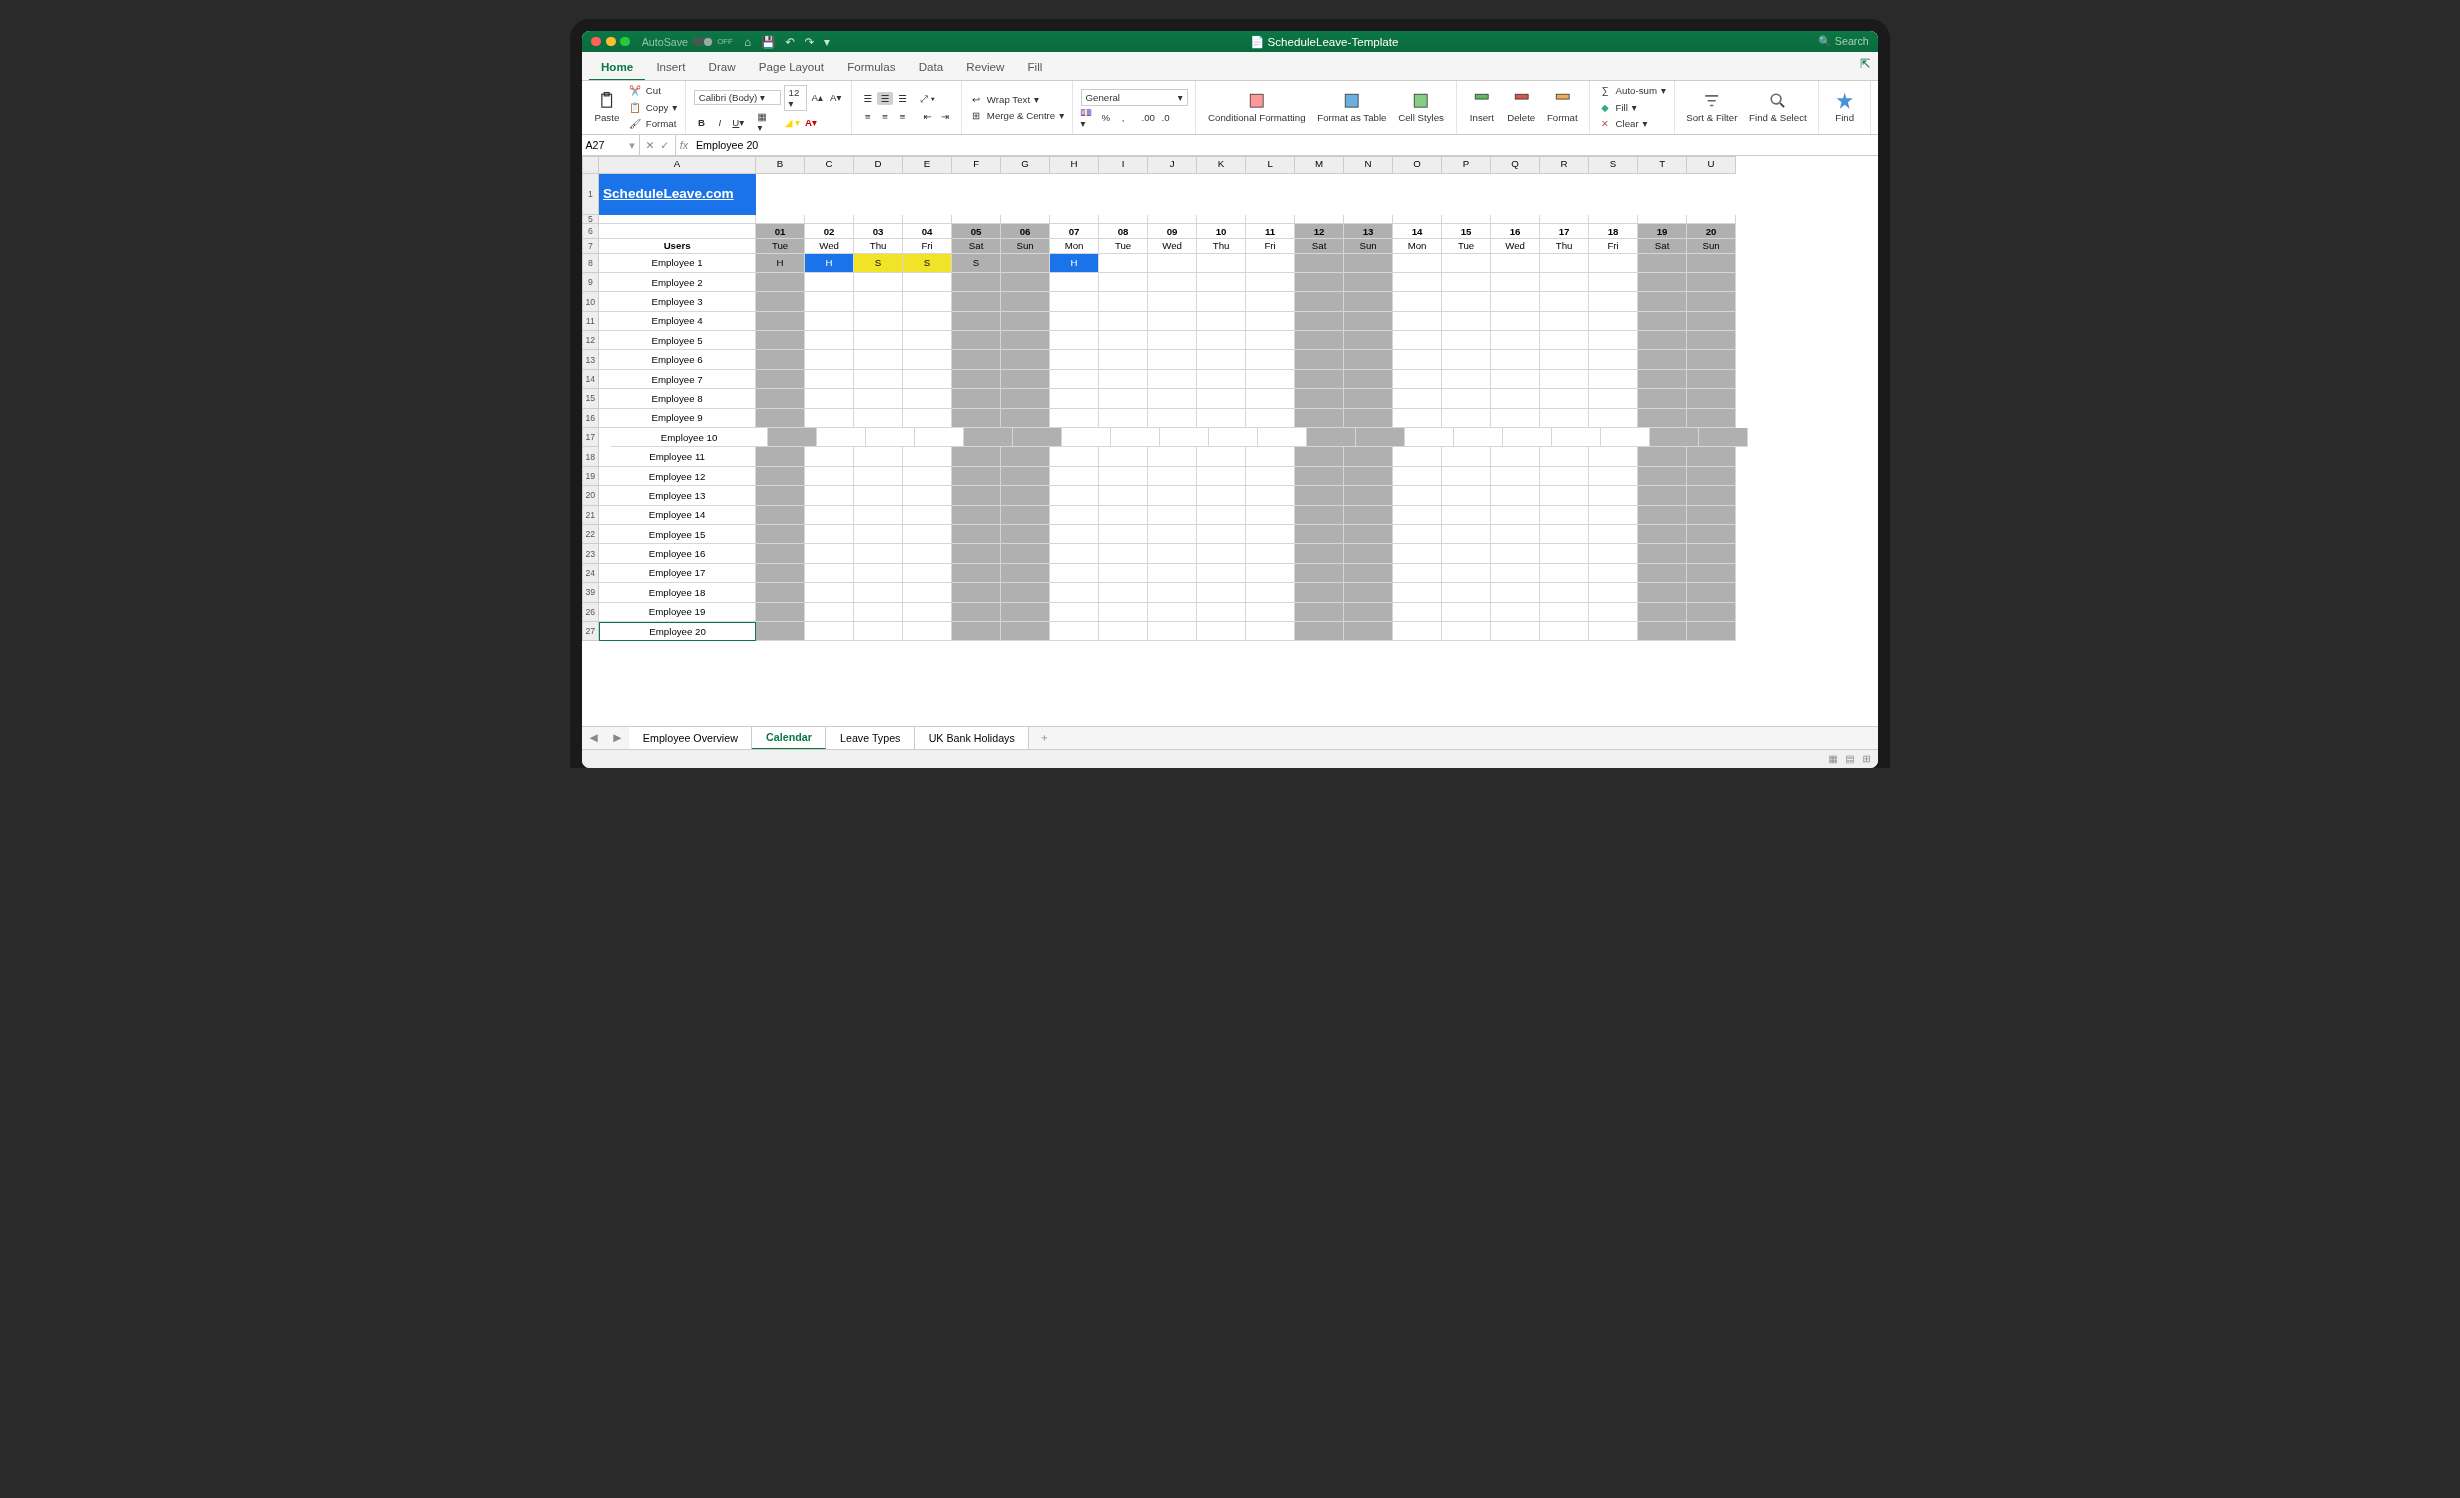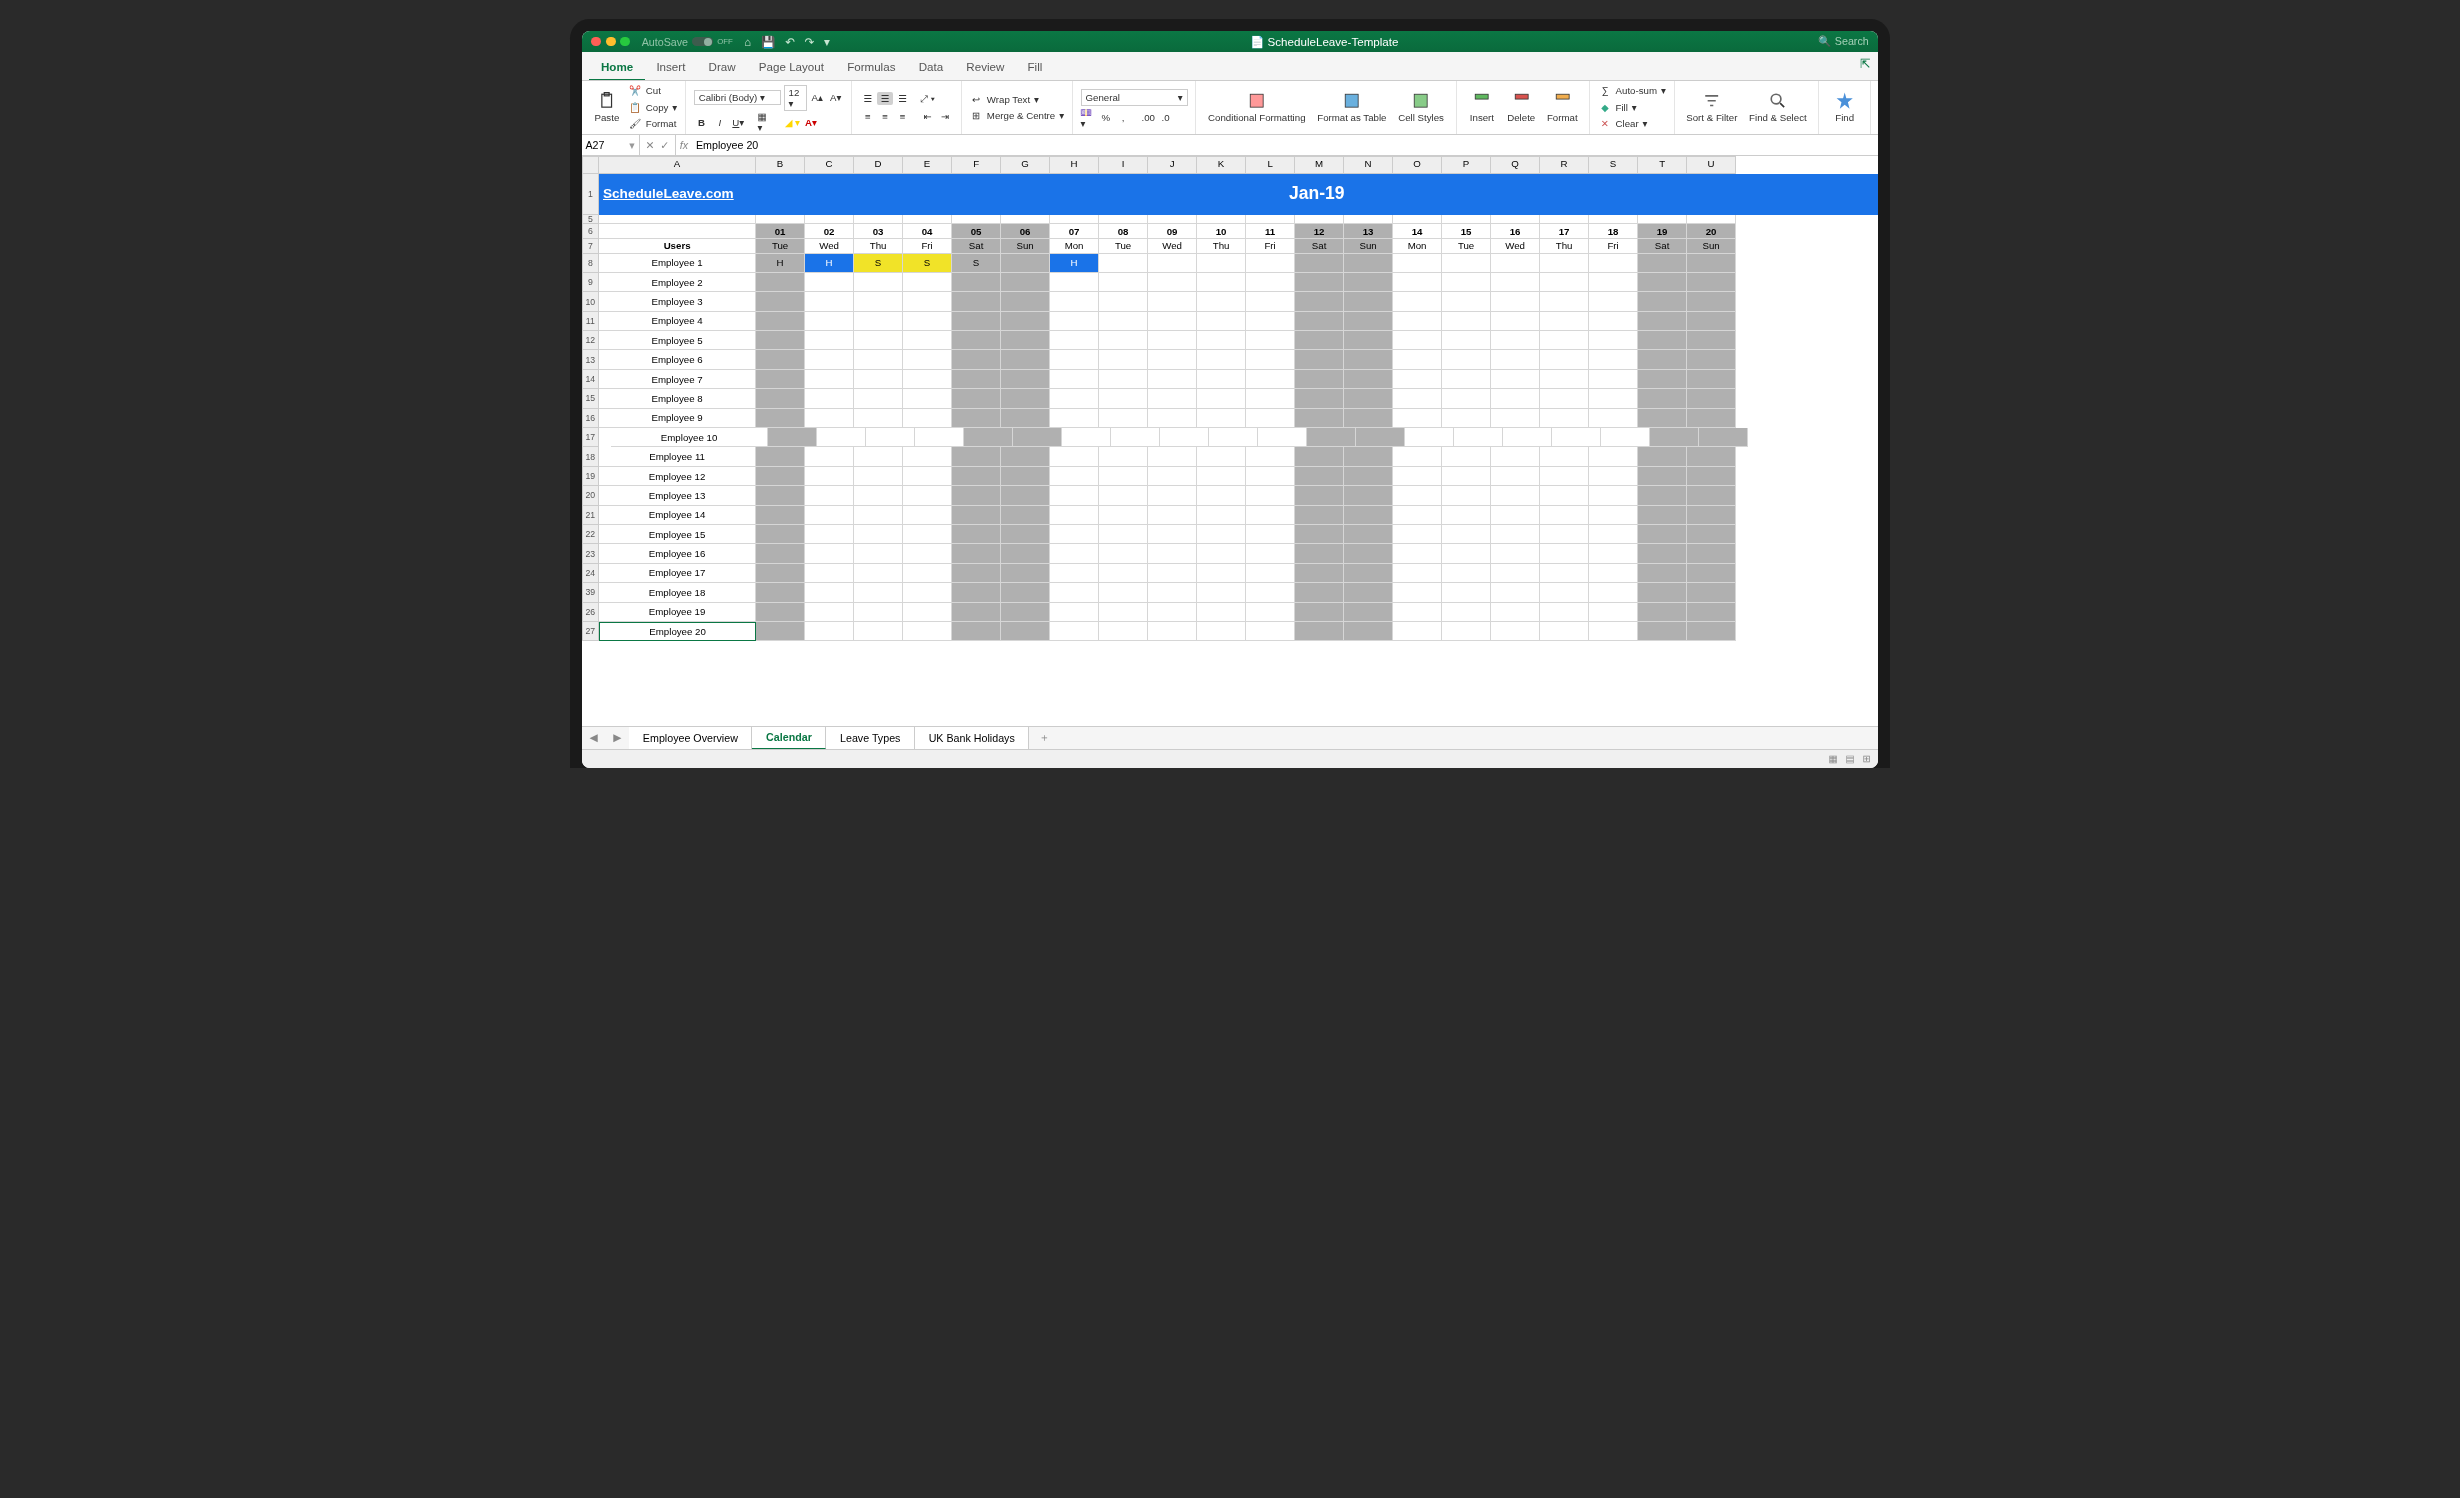--- a/index.html
+++ b/index.html
@@ -322,23 +322,20 @@
           <div class="coll cd">Q</div>
           <div class="coll cd">R</div>
           <div class="coll cd">S</div>
           <div class="coll cd">T</div>
           <div class="coll cd">U</div>
         </div>
   <div class="rowwrap" id="rowwrap">
           <div class="row titlerow">
             <div class="rownum" style="height: 41px;">1</div>
             <div class="cell cA " style="height: 41px;">ScheduleLeave.com</div>
-            <div class="cell" style="height: 41px; background: rgb(26, 115, 232); border-color: rgb(26, 115, 232); flex: 1 1 0%; display: flex; align-items: center; justify-content: center; color: rgb(255, 255, 255);">
-              <span class="monthcell">Jan-19</span>
-            </div>
           </div>
           <div class="row ">
             <div class="rownum" style="height: 9.7px;">5</div>
             <div class="cell cA " style="height: 9.7px;"></div>
             <div class="cell cd " style="height: 9.7px;"></div>
             <div class="cell cd " style="height: 9.7px;"></div>
             <div class="cell cd " style="height: 9.7px;"></div>
             <div class="cell cd " style="height: 9.7px;"></div>
             <div class="cell cd " style="height: 9.7px;"></div>
             <div class="cell cd " style="height: 9.7px;"></div>

